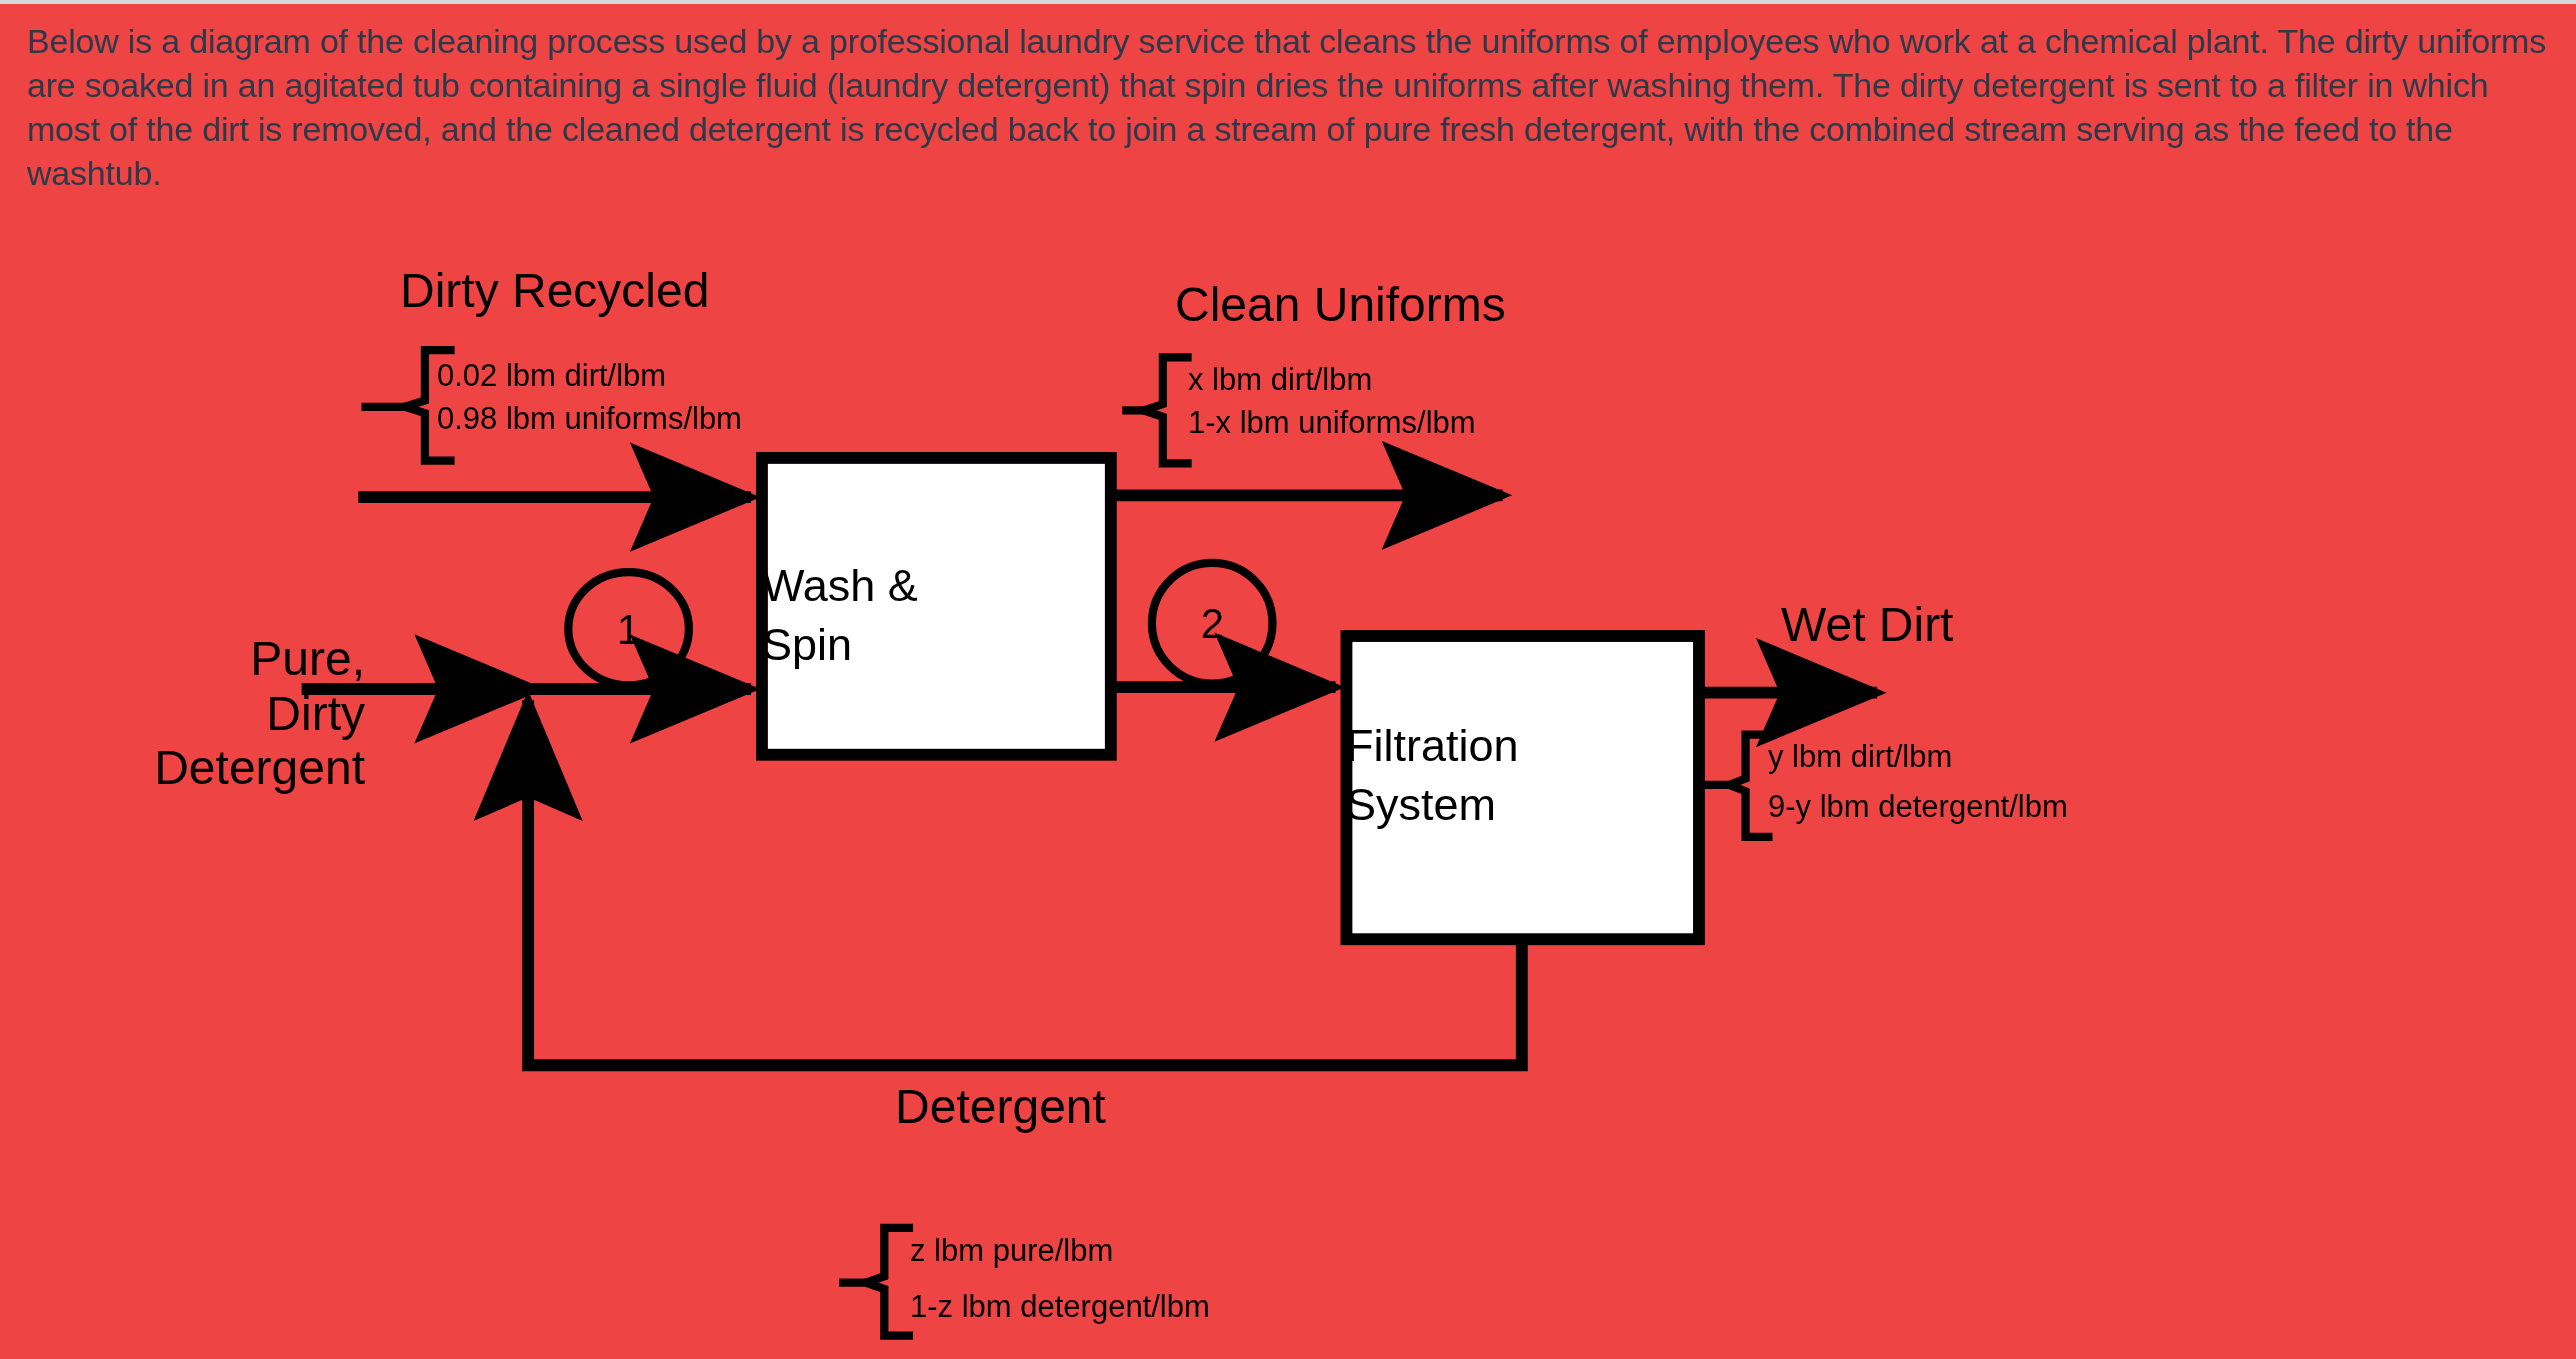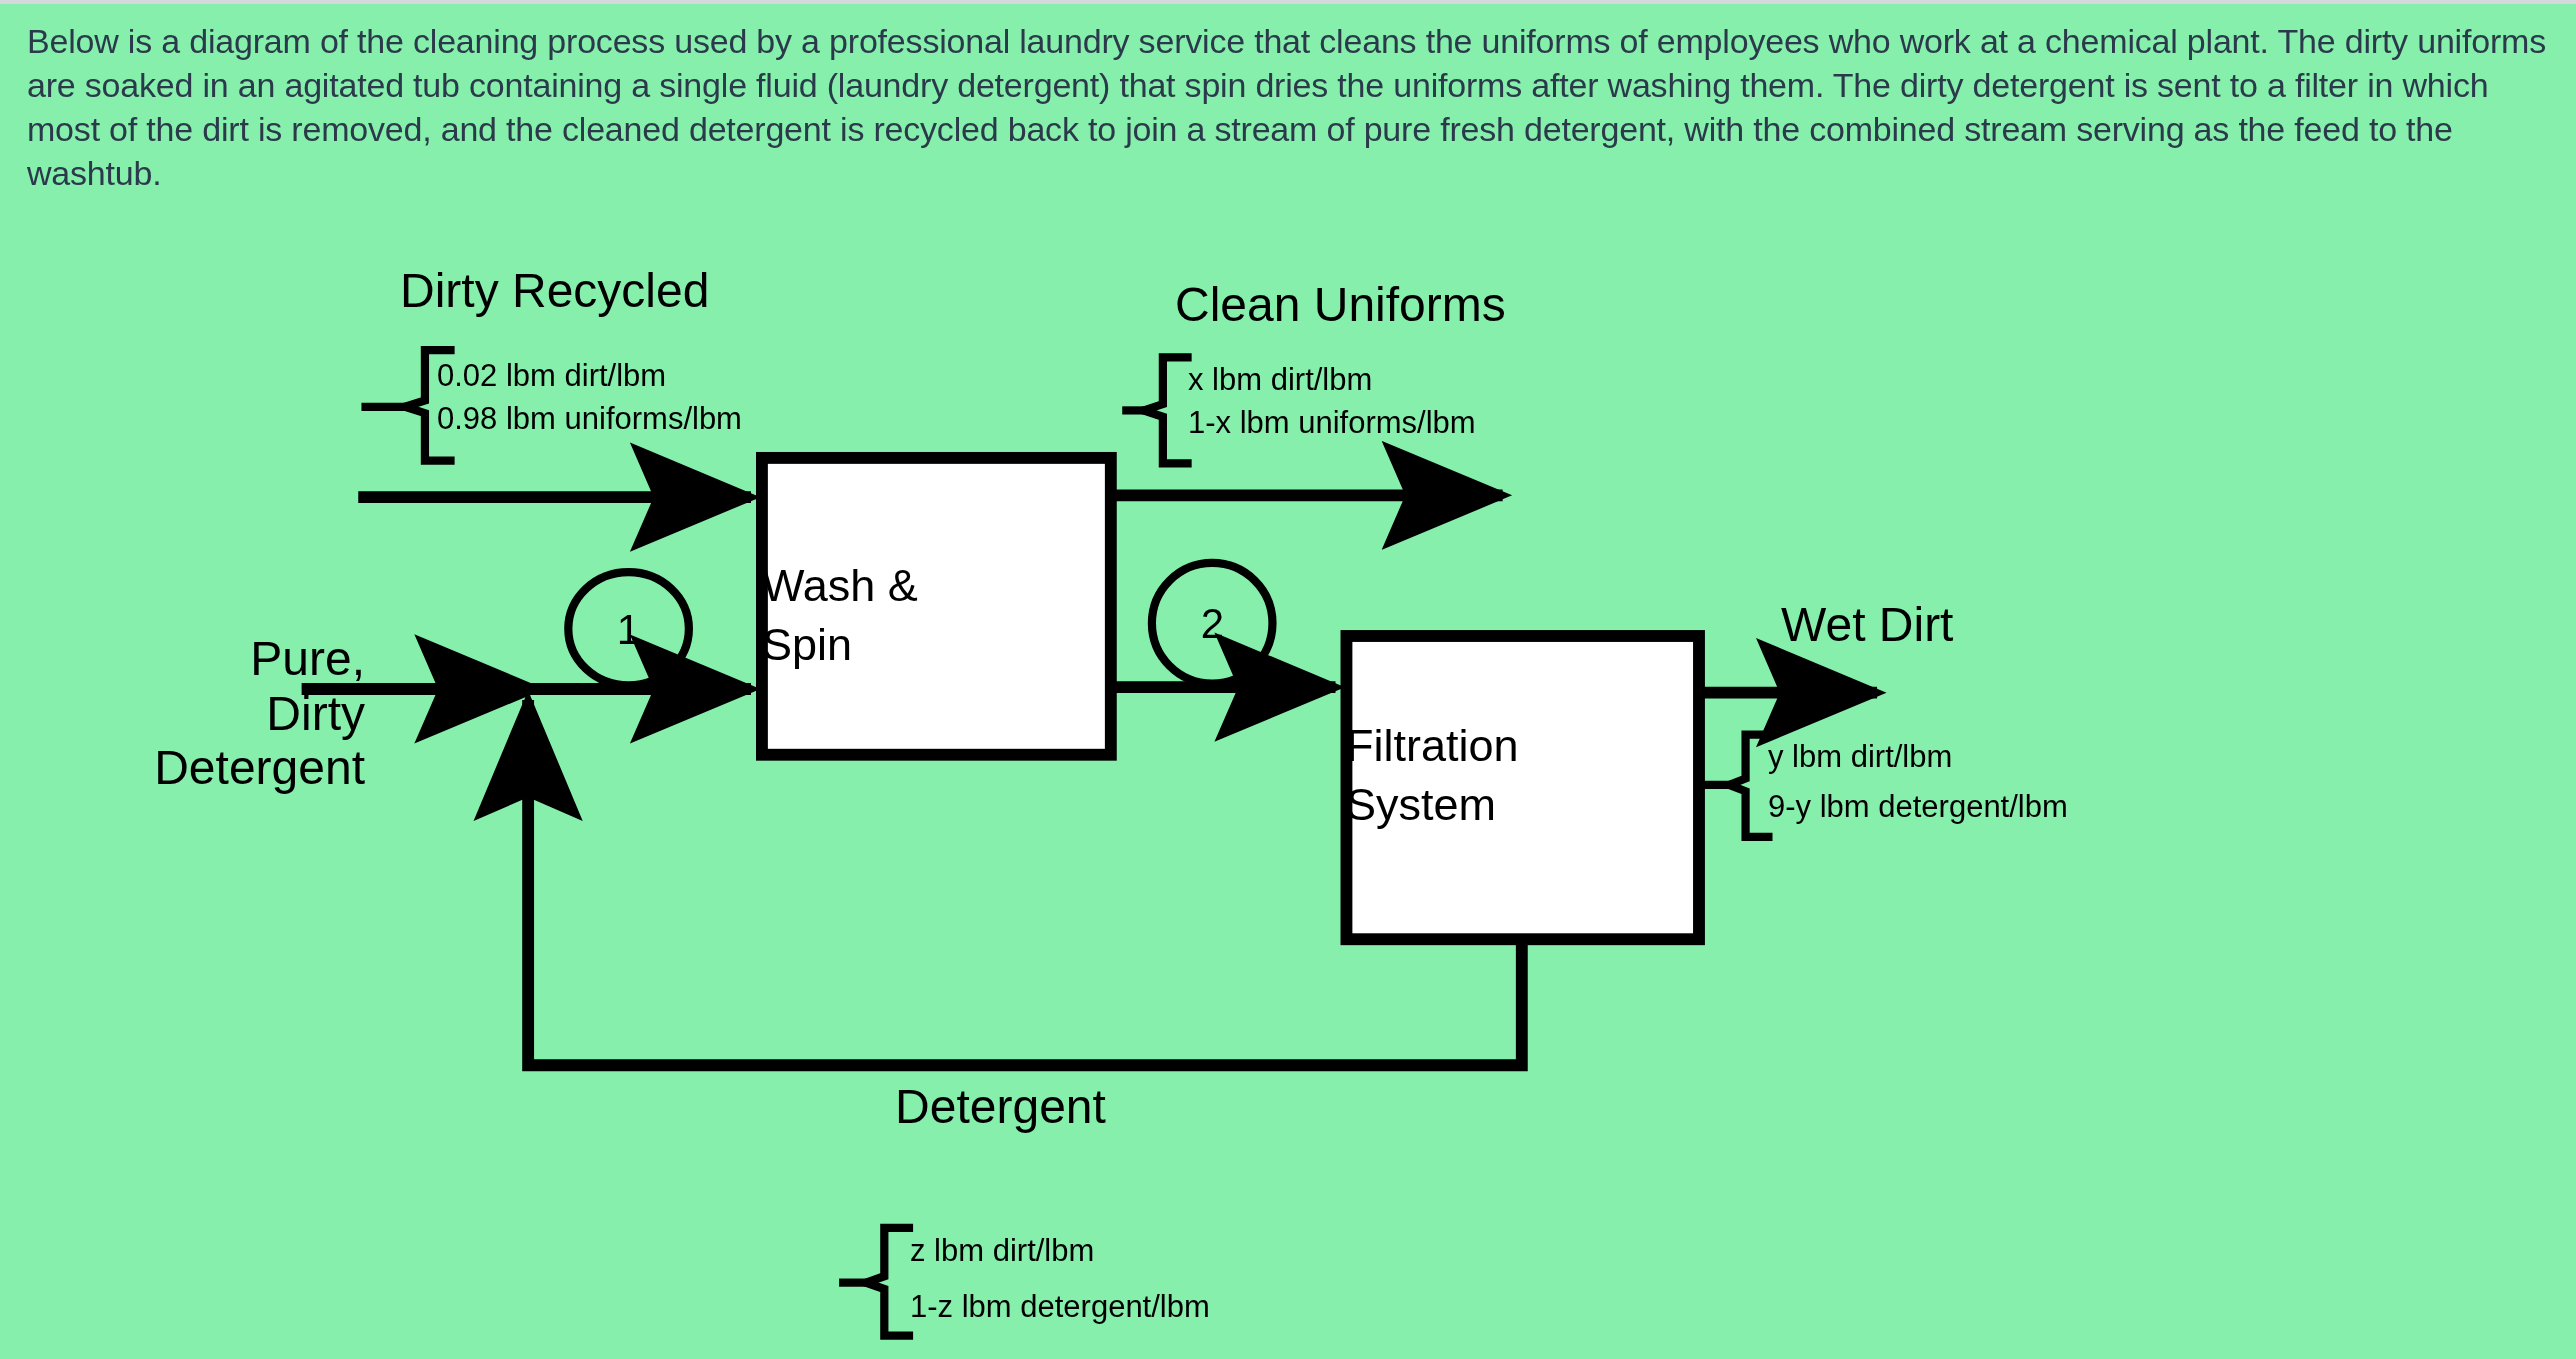--- a/index.html
+++ b/index.html
@@ -11,21 +11,21 @@
     width: 2576px;
     height: 1359px;
     font-family: "Liberation Sans", sans-serif;
     overflow: hidden;
     position: relative;
   }
   #page {
     position: relative;
     width: 2576px;
     height: 1359px;
-    background: #86efac;
+    background: #ef4444;
     box-sizing: border-box;
     border-top: 4.6px solid #d4d7dc;
   }
 
   
   #problem-statement {
     position: absolute;
     left: 27px;
     top: 14.6px;
     width: 2530px;
@@ -163,17 +163,17 @@
   <div class="dlabel circnum" style="left:568px; top:605px; width:121px;">1</div>
   <div class="dlabel circnum" style="left:1152px; top:599px; width:121px;">2</div>
 
   <div class="dlabel title-lg" style="left:1781px; top:594px;">Wet Dirt</div>
   <div class="dlabel spec" style="left:1768px; top:733px;">y lbm dirt/lbm</div>
   <div class="dlabel spec" style="left:1768px; top:783px;">9-y lbm detergent/lbm</div>
 
   <div class="dlabel title-lg center-lines" style="left:804px; top:1076px; width:393px;">
     <div>Detergent</div>
   </div>
-  <div class="dlabel spec" style="left:910px; top:1227px;">z lbm dirt/lbm</div>
+  <div class="dlabel spec" style="left:910px; top:1227px;">z lbm pure/lbm</div>
   <div class="dlabel spec" style="left:910px; top:1283px;">1-z lbm detergent/lbm</div>
 
 </div>
 
 
 </body></html>

